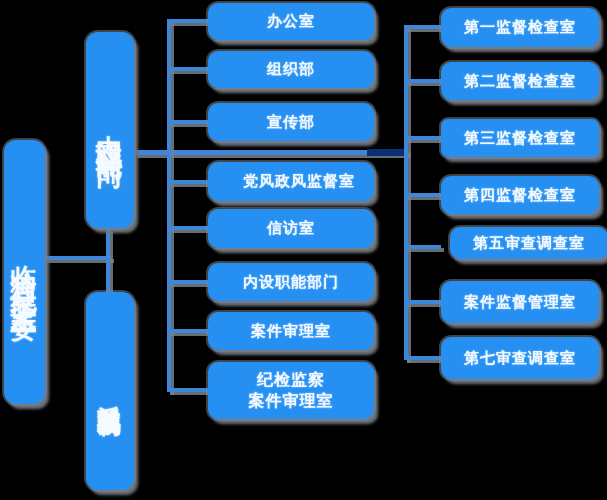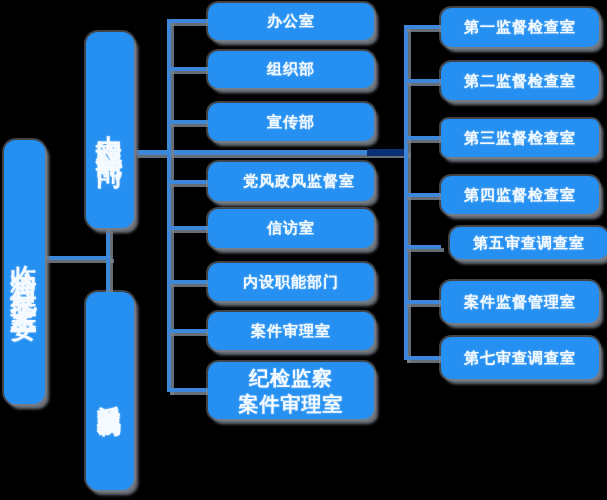--- a/index.html
+++ b/index.html
@@ -8,21 +8,21 @@
     font-family:"DejaVu Sans","Liberation Sans",sans-serif;overflow:hidden;
   }
   .node{
     position:absolute;background:var(--node-fill,#2a8ef0);color:var(--node-text,#f4faff);
     display:flex;align-items:center;justify-content:center;font-weight:bold;text-align:center;
     border-radius:10px;box-sizing:border-box;
     box-shadow:0 0 0 2px rgba(128,136,146,.50), 4px 5px 3px rgba(112,118,126,.95);
     text-shadow:0 0 2px rgba(190,225,255,.8);
   }
   .hnode{font-size:15px;letter-spacing:1px;line-height:1;}
-  .hnode2{font-size:20px;line-height:1.3;flex-direction:column;letter-spacing:1px;}
+  .hnode2{font-size:16px;line-height:1.3;flex-direction:column;letter-spacing:1px;}
   .vnode{writing-mode:vertical-lr;text-orientation:upright;border-radius:12px;}
   .v1{font-size:26px;letter-spacing:8px;}
   .v2{font-size:26px;letter-spacing:5px;}
   .v3{font-size:23px;letter-spacing:1px;}
   .line{
     position:absolute;background:var(--connector,#3d87da);
     box-shadow:3px 3px 0 rgba(120,128,138,.85);
   }
   .line.dark{background:var(--connector-dark,#0b2f74);box-shadow:none;z-index:3;}
 </style>

